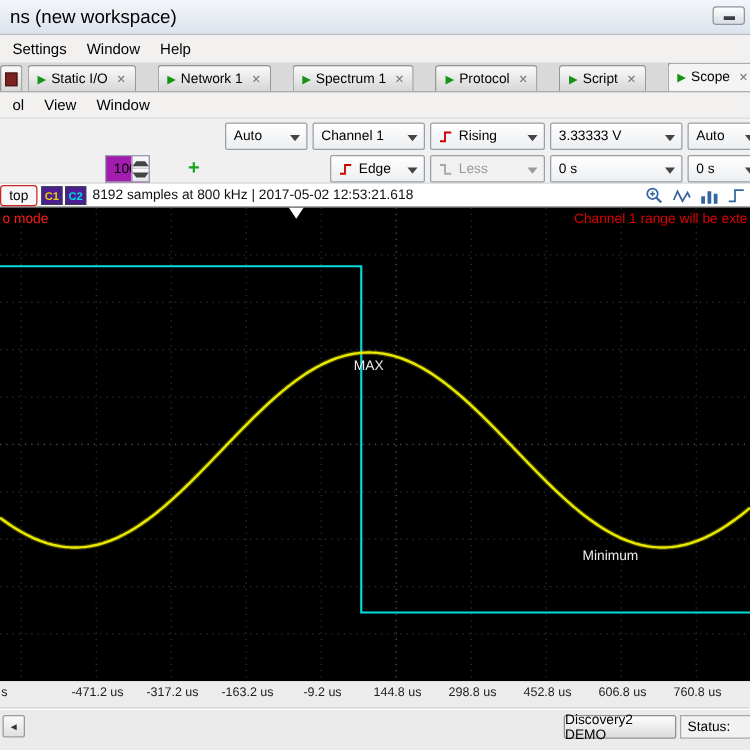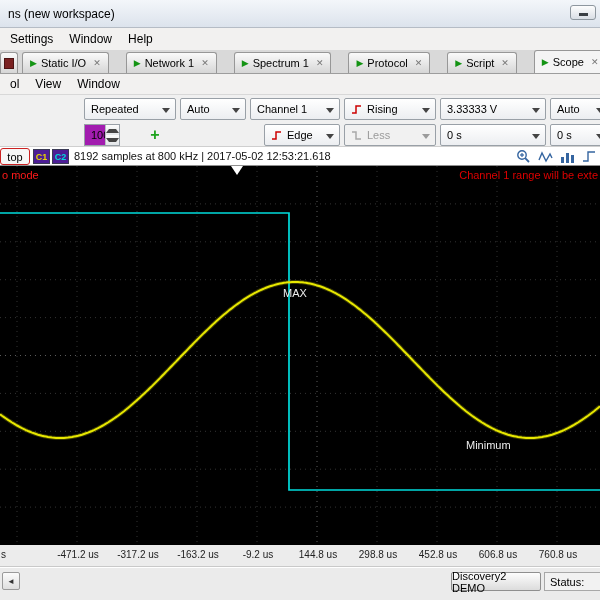--- a/index.html
+++ b/index.html
@@ -1,21 +1,21 @@
 <!DOCTYPE html>
 <html><head>
 <meta charset="utf-8">
 <style>
   * { box-sizing: border-box; margin: 0; padding: 0; }
   html,body { width:600px; height:600px; overflow:hidden; }
   body { font-family:"Liberation Sans", sans-serif; background:#f0f0f0; color:#000; }
 
   
   .titlebar { height:28px; background:linear-gradient(#f3f6fa,#dce3ec); border-bottom:1px solid #b5bcc5;
-              display:flex; align-items:center; padding-left:8px; font-size:12px; position:relative; }
+              display:flex; align-items:center; padding-left:8px; font-size:15px; position:relative; }
   .min-btn { position:absolute; right:4px; top:5px; width:26px; height:15px; border:1px solid #8e979f;
              border-radius:3px; background:linear-gradient(#fdfdfd,#d9dee5); cursor:default; }
   .min-btn .dash { position:absolute; left:8px; bottom:3px; width:9px; height:3px; background:#3a3f44; }
 
   
   .menubar { height:22px; background:#f2f1f0; display:flex; align-items:center; padding-left:2px; font-size:12px; }
   .menubar.m2 { height:21px; border-bottom:1px solid #d8d8d8; }
   .menu-item { padding:2px 8px; }
 
   
@@ -141,24 +141,20 @@
 </div>
 
 <div class="menubar m2">
   <span class="menu-item">ol</span>
   <span class="menu-item">View</span>
   <span class="menu-item">Window</span>
 </div>
 
 <div class="toolbar">
 
-  <div class="dd" style="left:84px; top:3px; width:92px;">
-    <span>Repeated</span>
-    <div class="chev"></div>
-  </div>
   <div class="dd" style="left:180px; top:3px; width:66px;">
     <span>Auto</span>
     <div class="chev"></div>
   </div>
   <div class="dd" style="left:250px; top:3px; width:90px;">
     <span>Channel 1</span>
     <div class="chev"></div>
   </div>
   <div class="dd" style="left:344px; top:3px; width:92px;">
     <svg width="12" height="11">

